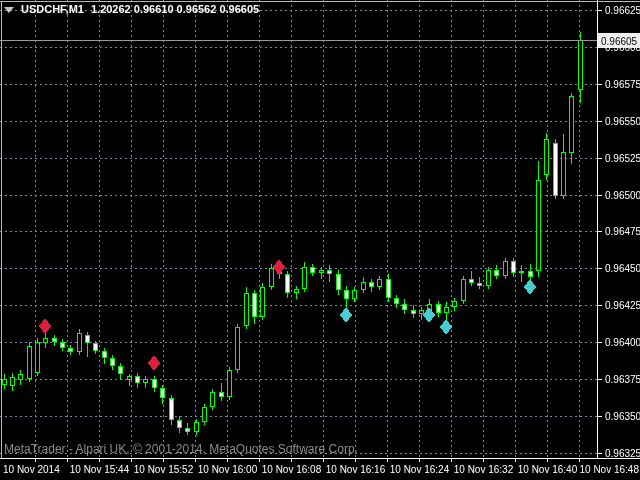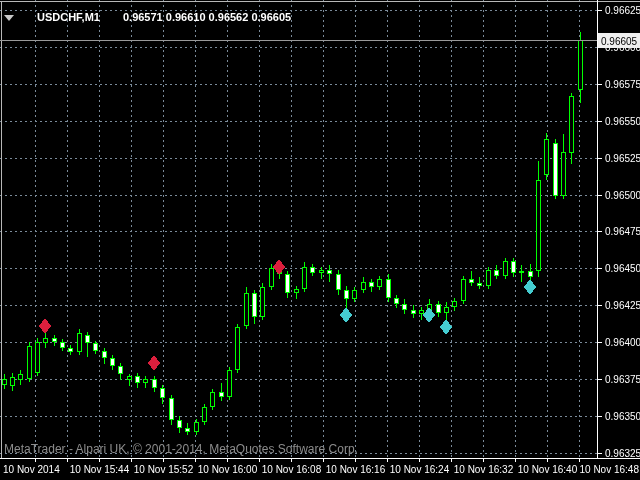--- a/index.html
+++ b/index.html
@@ -1,20 +1,20 @@
 <!DOCTYPE html>
 <html><head>
 <meta charset="utf-8">
 <style>
   html,body{margin:0;padding:0;background:#000;}
   .win{position:relative;width:640px;height:480px;background:#000;overflow:hidden;
        font-family:"Liberation Sans",sans-serif;}
   svg{position:absolute;left:0;top:0;shape-rendering:crispEdges;}
   svg text{shape-rendering:auto;}
-  .title{position:absolute;left:4px;top:11px;display:flex;align-items:center;gap:23px;
+  .title{position:absolute;left:4px;top:3px;display:flex;align-items:center;gap:7px;
          color:#fff;font-size:11px;font-weight:bold;white-space:pre;}
   .tri{width:0;height:0;border-left:5px solid transparent;border-right:5px solid transparent;
        border-top:6px solid #c8c8c8;display:inline-block;margin-top:1px;cursor:pointer;}
   .wm{position:absolute;left:4px;top:442px;color:#8c8c8c;font-size:12px;white-space:pre;}
 </style>
 </head>
 <body>
 
 <div class="win">
   <svg id="chart" width="640" height="480">
@@ -479,17 +479,17 @@
         <text y="473" fill="#ffffff" font-size="10px" font-family="&quot;Liberation Sans&quot;,sans-serif" x="419.5" text-anchor="middle">10 Nov 16:24</text>
         <text y="473" fill="#ffffff" font-size="10px" font-family="&quot;Liberation Sans&quot;,sans-serif" x="483.5" text-anchor="middle">10 Nov 16:32</text>
         <text y="473" fill="#ffffff" font-size="10px" font-family="&quot;Liberation Sans&quot;,sans-serif" x="547.5" text-anchor="middle">10 Nov 16:40</text>
         <text y="473" fill="#ffffff" font-size="10px" font-family="&quot;Liberation Sans&quot;,sans-serif" x="639" text-anchor="end">10 Nov 16:48</text>
       </g>
   </svg>
 
   <div class="title">
     <span class="tri"></span>
     <span>USDCHF,M1</span>
-    <span>0.96571 0.96610 0.96562 0.96605</span>
+    <span>1.20262 0.96610 0.96562 0.96605</span>
   </div>
 
   <div class="wm">MetaTrader - Alpari UK, © 2001-2014, MetaQuotes Software Corp.</div>
 </div>
 
 </body></html>

